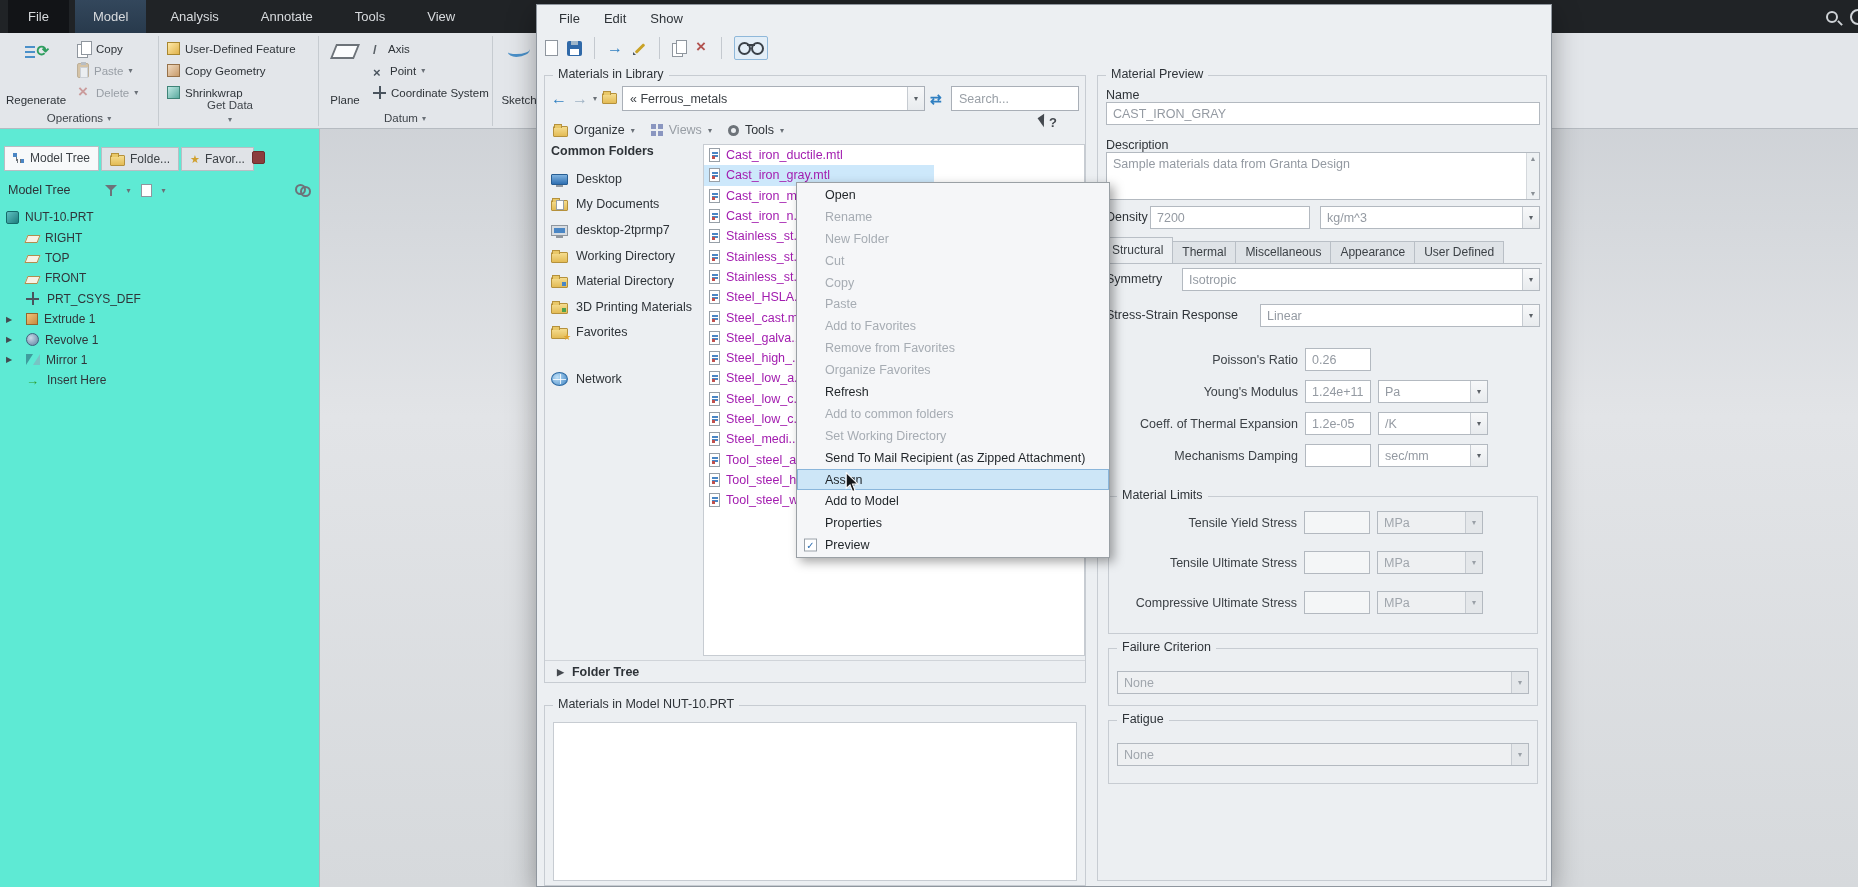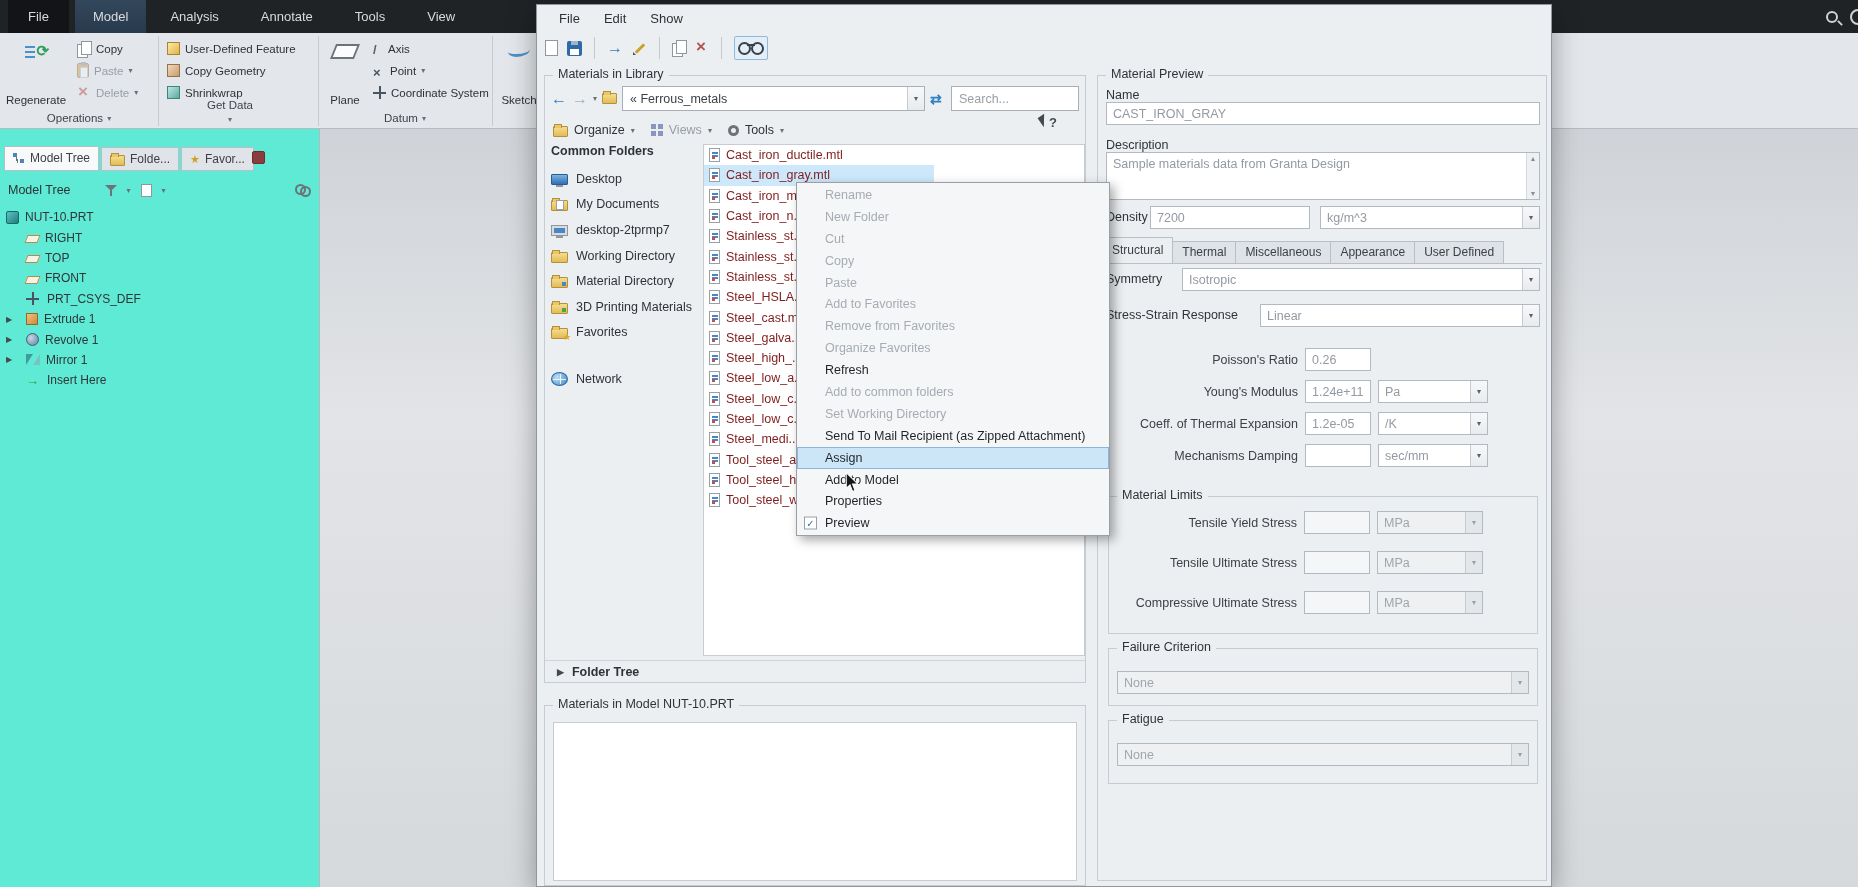--- a/index.html
+++ b/index.html
@@ -152,21 +152,21 @@
   .tools-icon { width:11px; height:11px; border:3px solid #6d7379; border-radius:50%; }
 
   .cf-pane { position:absolute; left:6px; top:68px; width:152px; bottom:26px; }
   .cf-title { font-size:12.5px; font-weight:bold; color:#2e3338; }
   .cf-list { margin-top:8px; }
   .cf-item { display:flex; align-items:center; gap:8px; height:25.6px; font-size:12.5px; color:#2e3338; }
   .cf-item.gapped { margin-top:21px; }
   .cf-icon { width:17px; display:inline-block; position:relative; flex:none; }
 
   .file-list { position:absolute; left:158px; top:68px; width:382px; height:512px; background:#fff; border:1px solid #c7ccd2; overflow:hidden; }
-  .file-row { display:flex; align-items:center; gap:6px; height:20.3px; padding:0 4px 0 5px; font-size:12.5px; color:#7f1d1d; width:max-content; min-width:230px; }
+  .file-row { display:flex; align-items:center; gap:6px; height:20.3px; padding:0 4px 0 5px; font-size:12.5px; color:#a21caf; width:max-content; min-width:230px; }
   .file-row.selected { background:#cde8fb; }
   .folder-tree-row { position:absolute; left:0; right:0; bottom:0; height:22px; border-top:1px solid #d0d4d9; display:flex; align-items:center; gap:8px; padding-left:12px; font-weight:bold; font-size:12.5px; color:#2e3338; }
   .ft-arrow { font-size:9px; color:#44494f; }
 
   .model-box { left:7px; top:700px; width:542px; height:181px; }
   .model-list { position:absolute; left:8px; top:16px; right:8px; bottom:4px; background:#fff; border:1px solid #c7ccd2; }
 
   
   .preview-box { left:560px; top:70px; width:450px; height:806px; }
   .p-label { position:absolute; font-size:12.5px; color:#2e3338; white-space:nowrap; }
@@ -743,20 +743,24 @@
         <div class="combo disabled wide-combo">
           <span class="combo-text">None</span>
           <span class="combo-btn">▾</span>
         </div>
       </div>
     </div>
   </div>
 
   <div class="context-menu abs">
 
+      <div class="menu-item">
+
+        <span class="menu-label">Open</span>
+      </div>
 
       <div class="menu-item disabled">
 
         <span class="menu-label">Rename</span>
       </div>
 
       <div class="menu-item disabled">
 
         <span class="menu-label">New Folder</span>
       </div>

